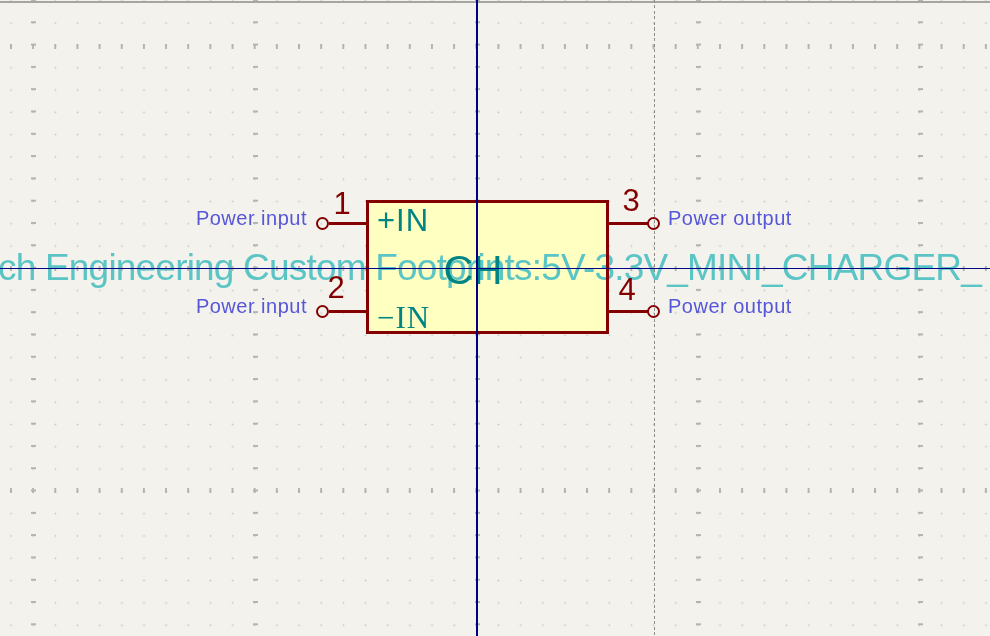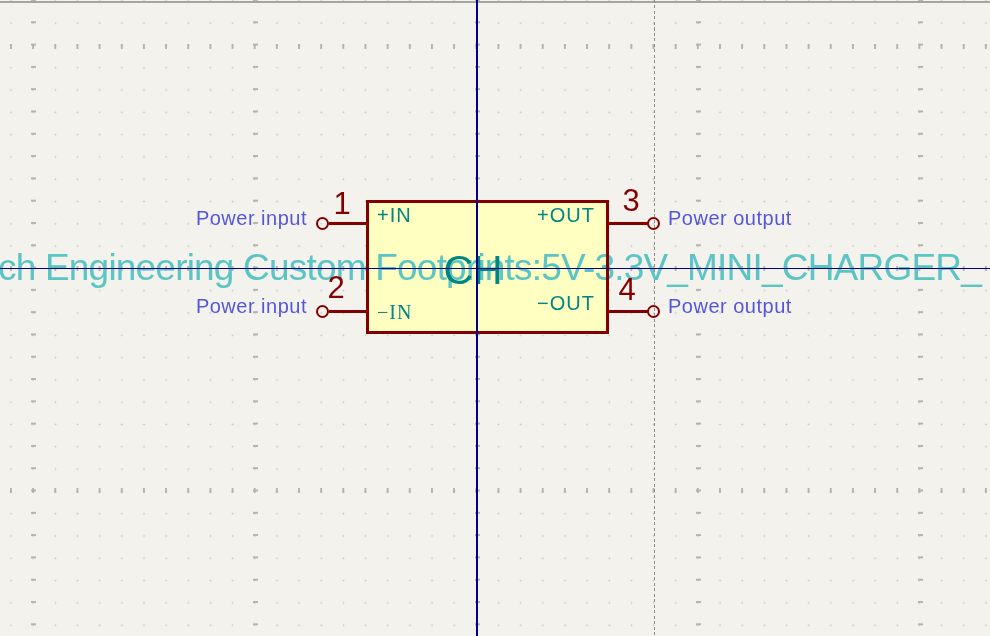--- a/index.html
+++ b/index.html
@@ -60,21 +60,21 @@
   .pin-dot.c2{left:315.5px;top:305px;}
   .pin-dot.c3{left:647px;top:217px;}
   .pin-dot.c4{left:647px;top:305px;}
 
   .txt{position:absolute;white-space:nowrap;line-height:1;z-index:4;}
   .pin-num{font-size:31px;color:#840000;transform:translateX(-50%);}
   .num1{left:342px;top:188px;}
   .num2{left:336px;top:272px;}
   .num3{left:631px;top:185px;}
   .num4{left:627px;top:274px;}
-  .pin-name{font-size:20px;color:#008484;letter-spacing:1px;}
+  .pin-name{font-size:31px;color:#008484;letter-spacing:1px;}
   .name1{left:377px;top:205px;}
   .name2{left:377px;top:302px;font-family:Liberation Serif, serif;}
   .name3{right:395px;top:205px;}
   .name4{right:395px;top:293px;}
   .value-text{left:473px;top:250px;font-size:41px;color:#008484;transform:translateX(-50%);z-index:5;}
   .footprint-text{left:-2px;top:249px;font-size:37px;letter-spacing:-0.8px;color:#5BC4C4;z-index:2;}
   .net-label{font-size:20px;color:#5656D8;letter-spacing:0.5px;}
   .lab1{right:683px;top:207.5px;}
   .lab2{right:683px;top:295.5px;}
   .lab3{left:668px;top:207.5px;}
@@ -111,22 +111,20 @@
   <div class="pin-dot c3"></div>
   <div class="pin-dot c4"></div>
 
   <span class="txt pin-num num1">1</span>
   <span class="txt pin-num num2">2</span>
   <span class="txt pin-num num3">3</span>
   <span class="txt pin-num num4">4</span>
 
   <span class="txt pin-name name1">+IN</span>
   <span class="txt pin-name name2">−IN</span>
-  <span class="txt pin-name name3">+OUT</span>
-  <span class="txt pin-name name4">−OUT</span>
 
   <span class="txt value-text">CH</span>
 
   <span class="txt net-label lab1">Power input</span>
   <span class="txt net-label lab2">Power input</span>
   <span class="txt net-label lab3">Power output</span>
   <span class="txt net-label lab4">Power output</span>
 
   <div class="crosshair-v" style="background: rgb(0, 0, 132);"></div>
   <div class="crosshair-h" style="background: rgb(0, 0, 132);"></div>

